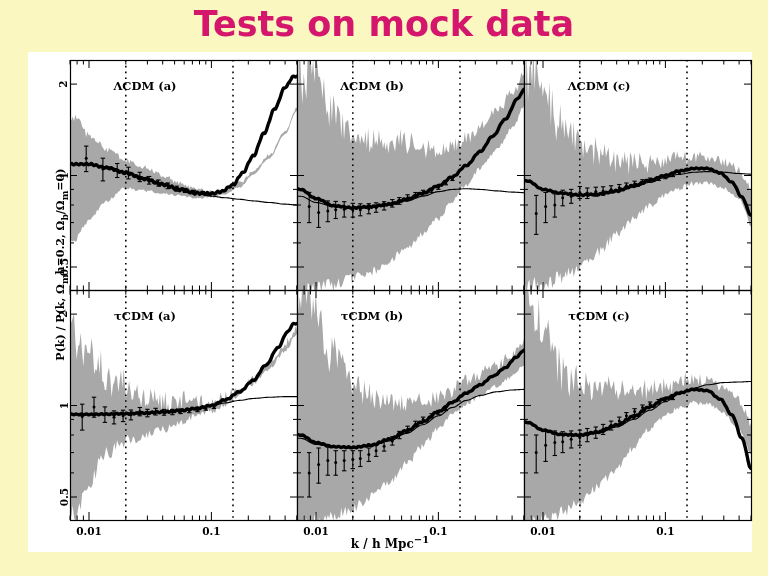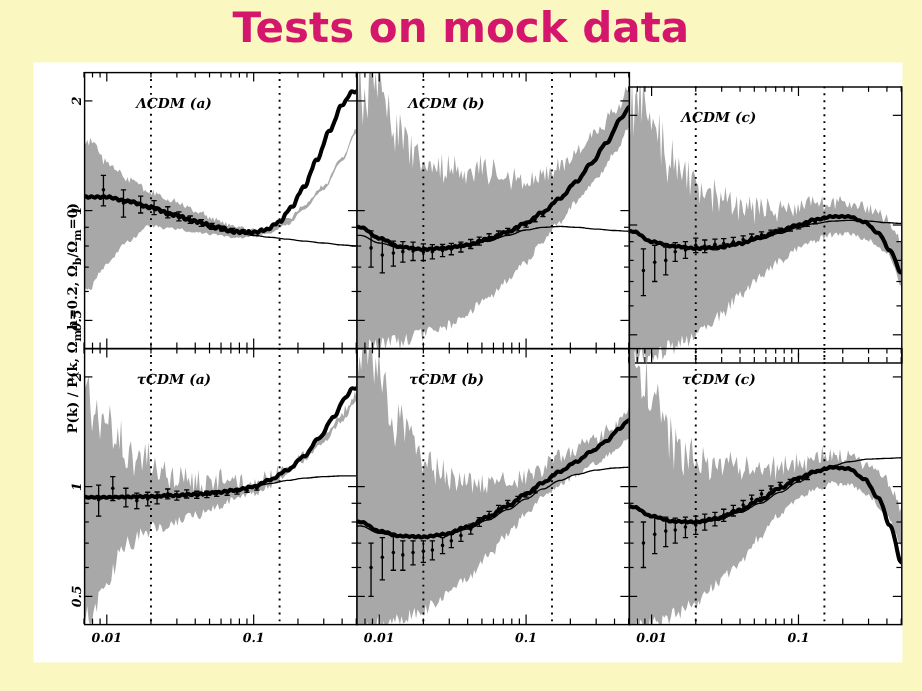--- a/index.html
+++ b/index.html
@@ -48,21 +48,21 @@
     font-family:"DejaVu Serif",serif;
     font-weight:bold;
     font-size:12px;
     color:#000;
   }
 
   .grid{
     position:absolute;
     left:42px;top:8px;
   }
-  .panel{position:absolute;font-style:italic;}
+  .panel{position:absolute;}
   .panel svg{display:block;}
 
   .plabel{
     font-family:"DejaVu Serif",serif;
     font-weight:bold;
     font-size:11.5px;
     fill:#000;
   }
   .ticklabel{
     font-family:"DejaVu Serif",serif;
@@ -83,20 +83,23 @@
 <div id="slide">
 
   <div id="title">Tests on mock data</div>
 
   <div id="figure">
 
     <div id="ylabel">
       P(k) / P(k, Ω<sub>m</sub>h=0.2, Ω<sub>b</sub>/Ω<sub>m</sub>=0)
     </div>
 
+    <div id="xlabel">
+      k / h Mpc<sup>−1</sup>
+    </div>
 
     <div class="grid" id="panelgrid">
         <div class="panel" style="left: 0px; top: 0px;">
           <svg width="228" height="231" viewBox="0 0 228 231" style="overflow: visible;">
             <defs>
               <clipPath id="clip-lcdm-a">
                 <rect x="0" y="0" width="227" height="230"></rect>
               </clipPath>
             </defs>
             <g clip-path="url(#clip-lcdm-a)">
@@ -352,21 +355,21 @@
               <line x1="0" y1="129.4" x2="4.0" y2="129.4"></line>
               <line x1="227" y1="129.4" x2="223.0" y2="129.4"></line>
               <line x1="0" y1="115.5" x2="7.0" y2="115.5"></line>
               <line x1="227" y1="115.5" x2="220.0" y2="115.5"></line>
               <line x1="0" y1="24.1" x2="7.0" y2="24.1"></line>
               <line x1="227" y1="24.1" x2="220.0" y2="24.1"></line>
             </g>
             <text x="75" y="30" text-anchor="middle" class="plabel">ΛCDM (b)</text>
           </svg>
         </div>
-        <div class="panel" style="left: 454px; top: 0px; margin-top: 12px;">
+        <div class="panel" style="left: 454px; top: 0px;">
           <svg width="228" height="231" viewBox="0 0 228 231" style="overflow: visible;">
             <defs>
               <clipPath id="clip-lcdm-c">
                 <rect x="0" y="0" width="227" height="230"></rect>
               </clipPath>
             </defs>
             <g clip-path="url(#clip-lcdm-c)">
               <path d="M0.0,25.7L1.3,40.9L2.7,-6.8L4.0,41.5L5.4,7.6L6.7,1.9L8.1,25.5L9.4,-14.7L10.7,30.7L12.1,-6.4L13.4,9.5L14.8,23.8L16.1,29.3L17.5,21.3L18.8,37.0L20.1,26.5L21.5,31.5L22.8,34.8L24.2,46.4L25.5,22.2L26.9,66.2L28.2,28.9L29.6,55.8L30.9,65.4L32.2,80.8L33.6,64.8L34.9,68.5L36.3,43.9L37.6,69.9L39.0,59.3L40.3,78.5L41.6,58.8L43.0,71.1L44.3,78.7L45.7,68.2L47.0,62.1L48.4,86.2L49.7,61.3L51.0,91.6L52.4,73.9L53.7,69.6L55.1,74.3L56.4,80.6L57.8,82.2L59.1,97.9L60.4,79.8L61.8,91.4L63.1,93.6L64.5,88.7L65.8,85.6L67.2,84.6L68.5,85.3L69.8,105.3L71.2,76.8L72.5,86.8L73.9,93.1L75.2,104.8L76.6,88.3L77.9,95.3L79.2,95.1L80.6,83.6L81.9,96.9L83.3,91.7L84.6,87.5L86.0,107.2L87.3,103.6L88.7,100.0L90.0,90.9L91.3,112.4L92.7,93.8L94.0,95.7L95.4,105.3L96.7,107.9L98.1,95.9L99.4,103.0L100.7,91.3L102.1,104.0L103.4,95.9L104.8,114.9L106.1,92.3L107.5,96.2L108.8,107.2L110.1,93.1L111.5,100.2L112.8,108.7L114.2,107.8L115.5,92.7L116.9,98.1L118.2,103.7L119.5,104.0L120.9,108.2L122.2,105.4L123.6,113.2L124.9,102.1L126.3,94.7L127.6,101.5L128.9,98.9L130.3,102.2L131.6,105.1L133.0,96.4L134.3,100.4L135.7,104.7L137.0,108.4L138.3,98.2L139.7,107.1L141.0,97.5L142.4,104.8L143.7,94.4L145.1,99.4L146.4,102.3L147.8,95.4L149.1,92.7L150.4,91.4L151.8,99.6L153.1,91.5L154.5,97.0L155.8,97.7L157.2,96.2L158.5,100.2L159.8,96.8L161.2,91.3L162.5,103.7L163.9,100.3L165.2,98.5L166.6,100.8L167.9,100.2L169.2,94.9L170.6,92.5L171.9,102.5L173.3,93.2L174.6,96.5L176.0,91.2L177.3,94.9L178.6,95.9L180.0,95.4L181.3,99.7L182.7,100.9L184.0,96.2L185.4,101.8L186.7,98.4L188.0,97.0L189.4,98.9L190.7,102.4L192.1,100.2L193.4,96.0L194.8,96.2L196.1,101.9L197.4,105.6L198.8,99.2L200.1,106.2L201.5,97.9L202.8,106.8L204.2,104.9L205.5,101.6L206.9,104.2L208.2,106.3L209.5,102.5L210.9,107.9L212.2,113.9L213.6,109.8L214.9,106.4L216.3,113.3L217.6,113.7L218.9,118.4L220.3,120.3L221.6,119.9L223.0,123.9L224.3,122.5L225.7,130.5L227.0,128.3L227.0,165.9L225.7,165.8L224.3,160.6L223.0,155.3L221.6,151.2L220.3,148.7L218.9,145.0L217.6,142.0L216.3,138.5L214.9,139.4L213.6,138.0L212.2,137.4L210.9,137.3L209.5,134.4L208.2,134.1L206.9,133.7L205.5,131.9L204.2,132.0L202.8,129.4L201.5,127.0L200.1,129.4L198.8,128.2L197.4,128.0L196.1,126.2L194.8,128.1L193.4,127.7L192.1,126.1L190.7,123.7L189.4,125.3L188.0,122.7L186.7,122.2L185.4,124.7L184.0,123.2L182.7,120.9L181.3,122.0L180.0,121.4L178.6,124.2L177.3,124.3L176.0,121.9L174.6,124.7L173.3,122.0L171.9,122.2L170.6,123.8L169.2,126.2L167.9,121.3L166.6,123.1L165.2,126.2L163.9,124.0L162.5,127.8L161.2,123.7L159.8,124.7L158.5,129.4L157.2,128.9L155.8,130.8L154.5,127.8L153.1,129.5L151.8,127.9L150.4,129.9L149.1,132.0L147.8,130.4L146.4,131.1L145.1,132.6L143.7,134.5L142.4,133.6L141.0,133.2L139.7,137.9L138.3,134.0L137.0,138.1L135.7,137.0L134.3,138.1L133.0,142.8L131.6,144.2L130.3,144.4L128.9,147.3L127.6,145.1L126.3,143.8L124.9,143.1L123.6,149.0L122.2,144.7L120.9,147.8L119.5,153.4L118.2,148.8L116.9,154.1L115.5,151.4L114.2,154.2L112.8,159.5L111.5,157.9L110.1,159.2L108.8,156.0L107.5,159.5L106.1,164.3L104.8,160.7L103.4,160.7L102.1,165.3L100.7,169.9L99.4,165.4L98.1,169.9L96.7,171.2L95.4,176.4L94.0,174.7L92.7,170.5L91.3,174.8L90.0,172.4L88.7,174.7L87.3,182.6L86.0,175.4L84.6,186.0L83.3,179.0L81.9,186.7L80.6,191.9L79.2,187.0L77.9,189.5L76.6,186.7L75.2,196.2L73.9,187.8L72.5,191.5L71.2,195.1L69.8,199.7L68.5,200.6L67.2,199.5L65.8,198.5L64.5,202.8L63.1,198.8L61.8,200.8L60.4,200.1L59.1,201.8L57.8,204.9L56.4,205.6L55.1,210.6L53.7,211.4L52.4,205.4L51.0,211.8L49.7,217.1L48.4,207.8L47.0,213.6L45.7,214.3L44.3,207.4L43.0,217.1L41.6,211.2L40.3,217.7L39.0,216.0L37.6,223.5L36.3,213.0L34.9,217.9L33.6,211.6L32.2,212.0L30.9,223.9L29.6,224.1L28.2,227.9L26.9,216.8L25.5,217.4L24.2,228.3L22.8,224.0L21.5,224.1L20.1,229.3L18.8,221.1L17.5,224.9L16.1,224.5L14.8,232.9L13.4,221.5L12.1,229.7L10.7,216.9L9.4,220.9L8.1,228.9L6.7,237.5L5.4,219.5L4.0,222.8L2.7,234.0L1.3,225.6L0.0,222.7Z" fill="#a8a8a8" stroke="none"></path>
               <path d="M0.00,121.60C0.32,121.60 1.27,121.60 1.91,121.60C2.54,121.60 3.18,121.55 3.82,121.60C4.45,121.66 5.09,121.75 5.72,121.94C6.36,122.13 6.99,122.43 7.63,122.76C8.27,123.08 8.90,123.49 9.54,123.89C10.17,124.30 10.81,124.76 11.45,125.19C12.08,125.62 12.72,126.09 13.35,126.49C13.99,126.90 14.62,127.30 15.26,127.63C15.90,127.95 16.53,128.24 17.17,128.42C17.80,128.60 18.44,128.63 19.08,128.70C19.71,128.77 20.35,128.76 20.98,128.85C21.62,128.94 22.25,129.08 22.89,129.24C23.53,129.39 24.16,129.59 24.80,129.79C25.43,130.00 26.07,130.23 26.71,130.46C27.34,130.68 27.98,130.93 28.61,131.16C29.25,131.40 29.89,131.64 30.52,131.85C31.16,132.07 31.79,132.28 32.43,132.45C33.06,132.63 33.70,132.79 34.34,132.90C34.97,133.01 35.61,133.09 36.24,133.13C36.88,133.18 37.52,133.15 38.15,133.17C38.79,133.20 39.42,133.24 40.06,133.29C40.69,133.35 41.33,133.42 41.97,133.50C42.60,133.57 43.24,133.66 43.87,133.75C44.51,133.84 45.15,133.95 45.78,134.04C46.42,134.14 47.05,134.24 47.69,134.34C48.32,134.44 48.96,134.53 49.60,134.62C50.23,134.71 50.87,134.79 51.50,134.86C52.14,134.93 52.78,134.99 53.41,135.03C54.05,135.08 54.68,135.10 55.32,135.12C55.96,135.13 56.59,135.12 57.23,135.11C57.86,135.11 58.50,135.09 59.13,135.08C59.77,135.07 60.41,135.05 61.04,135.03C61.68,135.01 62.31,134.98 62.95,134.96C63.59,134.94 64.22,134.91 64.86,134.89C65.49,134.86 66.13,134.84 66.76,134.82C67.40,134.79 68.04,134.77 68.67,134.75C69.31,134.73 69.94,134.71 70.58,134.70C71.22,134.69 71.85,134.68 72.49,134.67C73.12,134.66 73.76,134.68 74.39,134.65C75.03,134.63 75.67,134.58 76.30,134.51C76.94,134.44 77.57,134.34 78.21,134.23C78.85,134.12 79.48,133.99 80.12,133.86C80.75,133.72 81.39,133.57 82.03,133.43C82.66,133.28 83.30,133.12 83.93,132.97C84.57,132.82 85.20,132.67 85.84,132.54C86.48,132.40 87.11,132.26 87.75,132.15C88.38,132.04 89.02,131.93 89.66,131.85C90.29,131.77 90.93,131.72 91.56,131.68C92.20,131.64 92.83,131.67 93.47,131.62C94.11,131.56 94.74,131.47 95.38,131.34C96.01,131.21 96.65,131.03 97.29,130.84C97.92,130.65 98.56,130.41 99.19,130.18C99.83,129.95 100.46,129.69 101.10,129.45C101.74,129.21 102.37,128.95 103.01,128.72C103.64,128.49 104.28,128.26 104.92,128.07C105.55,127.87 106.19,127.69 106.82,127.56C107.46,127.43 108.10,127.34 108.73,127.28C109.37,127.22 110.00,127.27 110.64,127.19C111.27,127.12 111.91,126.99 112.55,126.83C113.18,126.66 113.82,126.44 114.45,126.21C115.09,125.97 115.73,125.69 116.36,125.42C117.00,125.15 117.63,124.85 118.27,124.57C118.90,124.29 119.54,124.00 120.18,123.74C120.81,123.48 121.45,123.23 122.08,123.03C122.72,122.82 123.36,122.64 123.99,122.52C124.63,122.39 125.26,122.36 125.90,122.30C126.54,122.23 127.17,122.24 127.81,122.13C128.44,122.02 129.08,121.83 129.71,121.62C130.35,121.40 130.99,121.14 131.62,120.87C132.26,120.60 132.89,120.29 133.53,120.00C134.17,119.70 134.80,119.39 135.44,119.12C136.07,118.84 136.71,118.57 137.34,118.34C137.98,118.12 138.62,117.91 139.25,117.77C139.89,117.64 140.52,117.59 141.16,117.52C141.80,117.46 142.43,117.48 143.07,117.39C143.70,117.30 144.34,117.15 144.97,116.98C145.61,116.81 146.25,116.60 146.88,116.38C147.52,116.17 148.15,115.93 148.79,115.71C149.43,115.49 150.06,115.26 150.70,115.07C151.33,114.87 151.97,114.68 152.61,114.55C153.24,114.41 153.88,114.31 154.51,114.25C155.15,114.19 155.78,114.22 156.42,114.18C157.06,114.14 157.69,114.08 158.33,113.99C158.96,113.91 159.60,113.80 160.24,113.68C160.87,113.57 161.51,113.44 162.14,113.31C162.78,113.18 163.41,113.04 164.05,112.92C164.69,112.80 165.32,112.68 165.96,112.59C166.59,112.49 167.23,112.40 167.87,112.35C168.50,112.30 169.14,112.29 169.77,112.27C170.41,112.25 171.04,112.25 171.68,112.23C172.32,112.21 172.95,112.17 173.59,112.14C174.22,112.10 174.86,112.06 175.50,112.02C176.13,111.97 176.77,111.92 177.40,111.88C178.04,111.84 178.68,111.79 179.31,111.76C179.95,111.72 180.58,111.69 181.22,111.67C181.85,111.64 182.49,111.63 183.13,111.63C183.76,111.62 184.40,111.63 185.03,111.64C185.67,111.66 186.31,111.68 186.94,111.70C187.58,111.73 188.21,111.76 188.85,111.79C189.48,111.82 190.12,111.86 190.76,111.90C191.39,111.93 192.03,111.97 192.66,112.01C193.30,112.04 193.94,112.08 194.57,112.11C195.21,112.14 195.84,112.17 196.48,112.20C197.11,112.22 197.75,112.24 198.39,112.25C199.02,112.27 199.66,112.25 200.29,112.27C200.93,112.29 201.57,112.31 202.20,112.35C202.84,112.39 203.47,112.45 204.11,112.51C204.75,112.58 205.38,112.65 206.02,112.73C206.65,112.80 207.29,112.89 207.92,112.97C208.56,113.05 209.20,113.13 209.83,113.20C210.47,113.27 211.10,113.34 211.74,113.40C212.38,113.45 213.01,113.50 213.65,113.53C214.28,113.55 214.92,113.55 215.55,113.56C216.19,113.58 216.83,113.60 217.46,113.63C218.10,113.66 218.73,113.70 219.37,113.75C220.01,113.80 220.64,113.85 221.28,113.90C221.91,113.95 222.55,114.01 223.18,114.05C223.82,114.10 224.46,114.14 225.09,114.17C225.73,114.19 226.68,114.21 227.00,114.21" fill="none" stroke="#000000" stroke-width="1.1"></path>
               <path d="M0.00,120.91C0.25,120.85 1.02,120.49 1.52,120.53C2.03,120.57 2.54,121.05 3.05,121.16C3.55,121.28 4.06,121.24 4.57,121.22C5.08,121.21 5.59,120.88 6.09,121.06C6.60,121.25 7.11,121.87 7.62,122.32C8.13,122.76 8.63,123.41 9.14,123.74C9.65,124.07 10.16,123.96 10.66,124.27C11.17,124.58 11.68,125.08 12.19,125.61C12.70,126.15 13.20,127.08 13.71,127.48C14.22,127.89 14.73,127.88 15.23,128.05C15.74,128.23 16.25,128.26 16.76,128.53C17.27,128.81 17.77,129.52 18.28,129.71C18.79,129.89 19.30,129.74 19.81,129.65C20.31,129.55 20.82,129.09 21.33,129.14C21.84,129.20 22.34,129.73 22.85,129.98C23.36,130.23 23.87,130.58 24.38,130.64C24.88,130.69 25.39,130.24 25.90,130.29C26.41,130.34 26.91,130.65 27.42,130.95C27.93,131.25 28.44,131.93 28.95,132.08C29.45,132.24 29.96,131.91 30.47,131.91C30.98,131.90 31.49,131.84 31.99,132.06C32.50,132.28 33.01,133.03 33.52,133.21C34.02,133.40 34.53,133.28 35.04,133.18C35.55,133.08 36.06,132.60 36.56,132.63C37.07,132.66 37.58,133.19 38.09,133.36C38.60,133.53 39.10,133.72 39.61,133.65C40.12,133.58 40.63,132.96 41.13,132.93C41.64,132.89 42.15,133.21 42.66,133.44C43.17,133.67 43.67,134.24 44.18,134.29C44.69,134.33 45.20,133.81 45.70,133.72C46.21,133.64 46.72,133.60 47.23,133.79C47.74,133.99 48.24,134.75 48.75,134.89C49.26,135.04 49.77,134.78 50.28,134.66C50.78,134.55 51.29,134.12 51.80,134.20C52.31,134.28 52.81,134.98 53.32,135.17C53.83,135.36 54.34,135.46 54.85,135.33C55.35,135.21 55.86,134.50 56.37,134.43C56.88,134.35 57.38,134.73 57.89,134.91C58.40,135.08 58.91,135.54 59.42,135.46C59.92,135.39 60.43,134.66 60.94,134.48C61.45,134.29 61.96,134.24 62.46,134.37C62.97,134.49 63.48,135.20 63.99,135.22C64.49,135.25 65.00,134.76 65.51,134.53C66.02,134.30 66.53,133.82 67.03,133.86C67.54,133.89 68.05,134.63 68.56,134.76C69.06,134.89 69.57,134.82 70.08,134.63C70.59,134.44 71.10,133.67 71.60,133.61C72.11,133.55 72.62,134.07 73.13,134.27C73.64,134.47 74.14,134.90 74.65,134.79C75.16,134.67 75.67,133.81 76.17,133.60C76.68,133.39 77.19,133.41 77.70,133.51C78.21,133.61 78.71,134.28 79.22,134.20C79.73,134.13 80.24,133.40 80.74,133.06C81.25,132.72 81.76,132.20 82.27,132.18C82.78,132.15 83.28,132.89 83.79,132.91C84.30,132.93 84.81,132.62 85.32,132.29C85.82,131.96 86.33,131.06 86.84,130.93C87.35,130.80 87.85,131.38 88.36,131.51C88.87,131.64 89.38,131.90 89.89,131.71C90.39,131.52 90.90,130.54 91.41,130.37C91.92,130.19 92.43,130.46 92.93,130.65C93.44,130.84 93.95,131.58 94.46,131.50C94.96,131.42 95.47,130.52 95.98,130.15C96.49,129.78 97.00,129.32 97.50,129.28C98.01,129.24 98.52,130.00 99.03,129.92C99.53,129.84 100.04,129.27 100.55,128.81C101.06,128.35 101.57,127.34 102.07,127.13C102.58,126.93 103.09,127.55 103.60,127.57C104.11,127.59 104.61,127.61 105.12,127.27C105.63,126.93 106.14,125.81 106.64,125.56C107.15,125.31 107.66,125.61 108.17,125.78C108.68,125.94 109.18,126.64 109.69,126.56C110.20,126.49 110.71,125.63 111.21,125.33C111.72,125.03 112.23,124.76 112.74,124.77C113.25,124.78 113.75,125.49 114.26,125.38C114.77,125.27 115.28,124.58 115.79,124.11C116.29,123.65 116.80,122.78 117.31,122.58C117.82,122.37 118.32,122.93 118.83,122.87C119.34,122.81 119.85,122.62 120.36,122.22C120.86,121.82 121.37,120.75 121.88,120.48C122.39,120.21 122.89,120.52 123.40,120.60C123.91,120.68 124.42,121.09 124.93,120.96C125.43,120.83 125.94,120.05 126.45,119.83C126.96,119.61 127.47,119.57 127.97,119.64C128.48,119.72 128.99,120.36 129.50,120.26C130.00,120.17 130.51,119.46 131.02,119.05C131.53,118.64 132.04,117.96 132.54,117.81C133.05,117.66 133.56,118.20 134.07,118.13C134.57,118.05 135.08,117.75 135.59,117.36C136.10,116.98 136.61,116.03 137.11,115.81C137.62,115.58 138.13,115.94 138.64,116.00C139.15,116.06 139.65,116.32 140.16,116.17C140.67,116.02 141.18,115.28 141.68,115.10C142.19,114.91 142.70,114.98 143.21,115.04C143.72,115.10 144.22,115.61 144.73,115.46C145.24,115.31 145.75,114.55 146.26,114.14C146.76,113.73 147.27,113.18 147.78,113.03C148.29,112.87 148.79,113.35 149.30,113.23C149.81,113.11 150.32,112.70 150.83,112.32C151.33,111.94 151.84,111.13 152.35,110.96C152.86,110.78 153.36,111.19 153.87,111.27C154.38,111.36 154.89,111.58 155.40,111.45C155.90,111.31 156.41,110.62 156.92,110.46C157.43,110.31 157.94,110.44 158.44,110.51C158.95,110.58 159.46,111.02 159.97,110.90C160.47,110.79 160.98,110.10 161.49,109.81C162.00,109.52 162.51,109.19 163.01,109.17C163.52,109.14 164.03,109.66 164.54,109.63C165.04,109.60 165.55,109.24 166.06,108.98C166.57,108.72 167.08,108.14 167.58,108.09C168.09,108.04 168.60,108.55 169.11,108.67C169.62,108.80 170.12,108.94 170.63,108.83C171.14,108.72 171.65,108.10 172.15,108.02C172.66,107.95 173.17,108.22 173.68,108.38C174.19,108.53 174.69,108.97 175.20,108.94C175.71,108.92 176.22,108.37 176.72,108.23C177.23,108.10 177.74,108.02 178.25,108.13C178.76,108.24 179.26,108.83 179.77,108.89C180.28,108.96 180.79,108.65 181.30,108.50C181.80,108.36 182.31,107.96 182.82,108.01C183.33,108.06 183.83,108.59 184.34,108.78C184.85,108.98 185.36,109.14 185.87,109.19C186.37,109.24 186.88,108.90 187.39,109.07C187.90,109.25 188.40,109.83 188.91,110.22C189.42,110.62 189.93,111.23 190.44,111.44C190.94,111.66 191.45,111.40 191.96,111.51C192.47,111.63 192.98,111.87 193.48,112.16C193.99,112.44 194.50,113.10 195.01,113.22C195.51,113.35 196.02,112.93 196.53,112.91C197.04,112.90 197.55,112.79 198.05,113.14C198.56,113.49 199.07,114.44 199.58,115.01C200.09,115.58 200.59,116.10 201.10,116.56C201.61,117.01 202.12,117.18 202.62,117.74C203.13,118.30 203.64,119.27 204.15,119.92C204.66,120.58 205.16,121.33 205.67,121.65C206.18,121.98 206.69,121.76 207.19,121.88C207.70,121.99 208.21,121.88 208.72,122.32C209.23,122.76 209.73,123.77 210.24,124.53C210.75,125.29 211.26,125.97 211.77,126.89C212.27,127.81 212.78,128.86 213.29,130.03C213.80,131.20 214.30,132.90 214.81,133.93C215.32,134.97 215.83,135.80 216.34,136.24C216.84,136.69 217.35,136.23 217.86,136.61C218.37,136.99 218.87,137.62 219.38,138.52C219.89,139.41 220.40,140.80 220.91,141.99C221.41,143.19 221.92,144.32 222.43,145.70C222.94,147.08 223.45,148.87 223.95,150.28C224.46,151.70 224.97,153.39 225.48,154.20C225.98,155.01 226.75,154.98 227.00,155.14" fill="none" stroke="#000000" stroke-width="3.4" stroke-linecap="round"></path>

